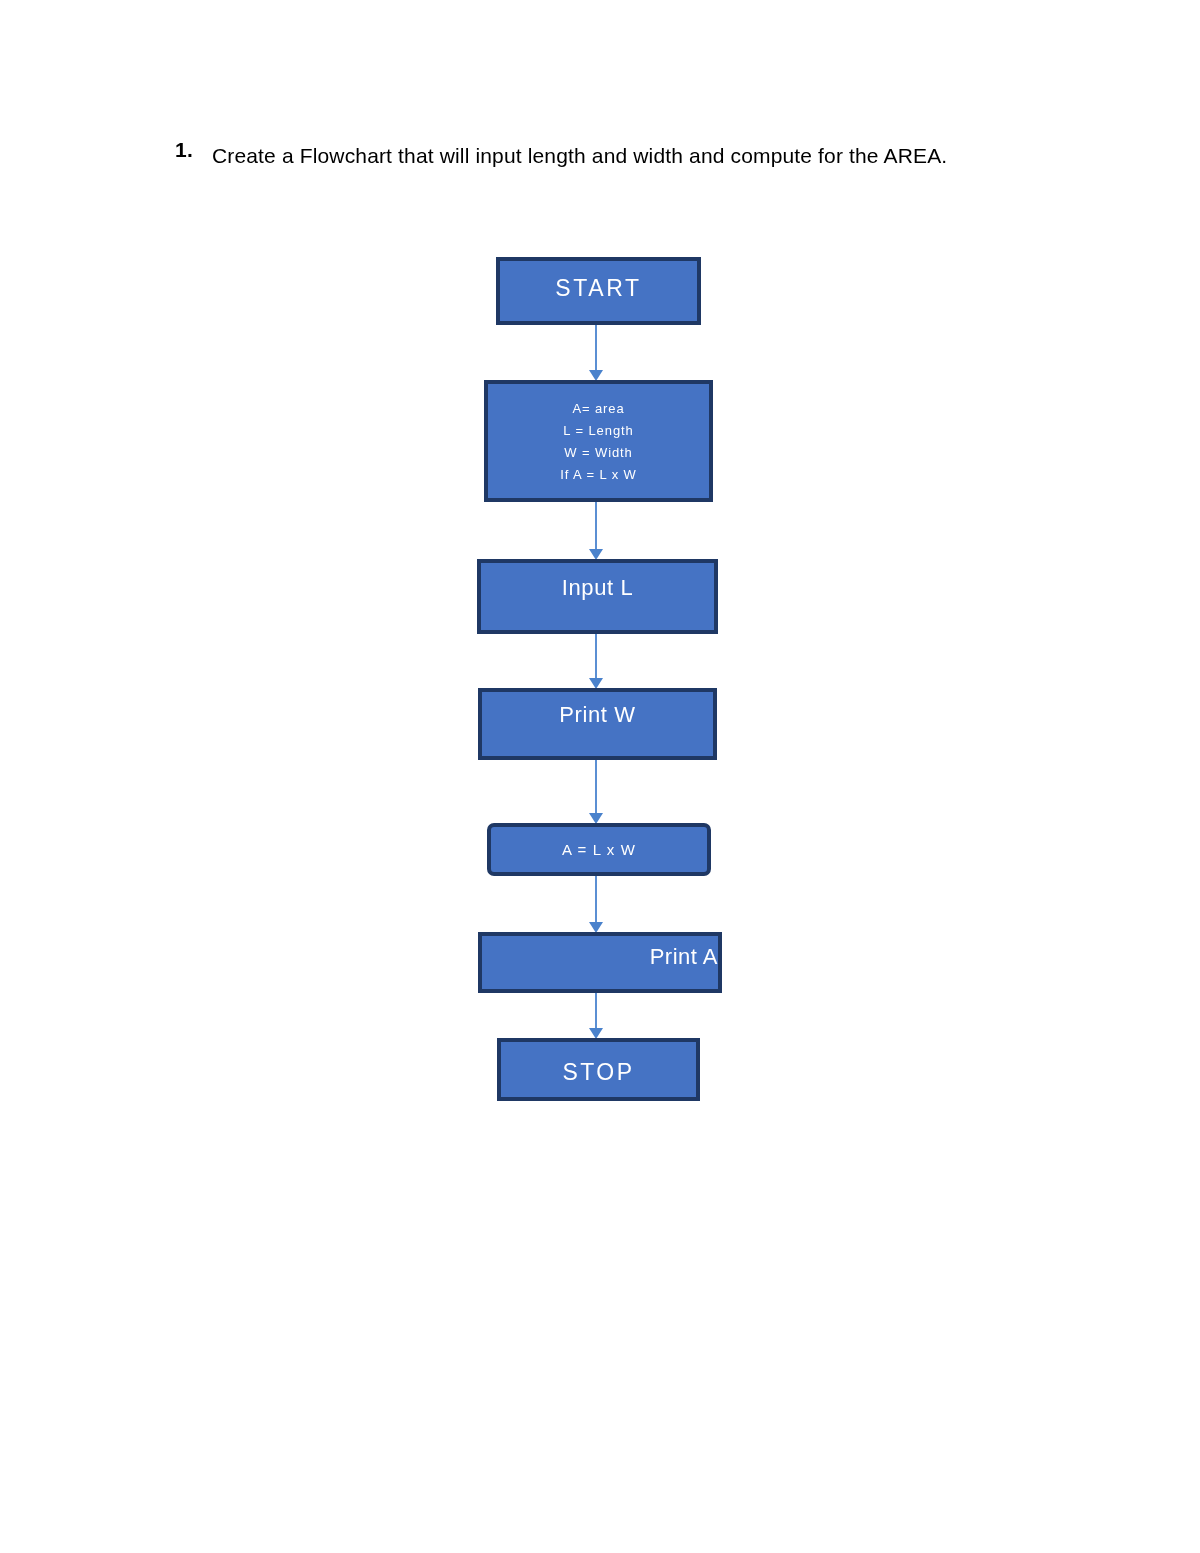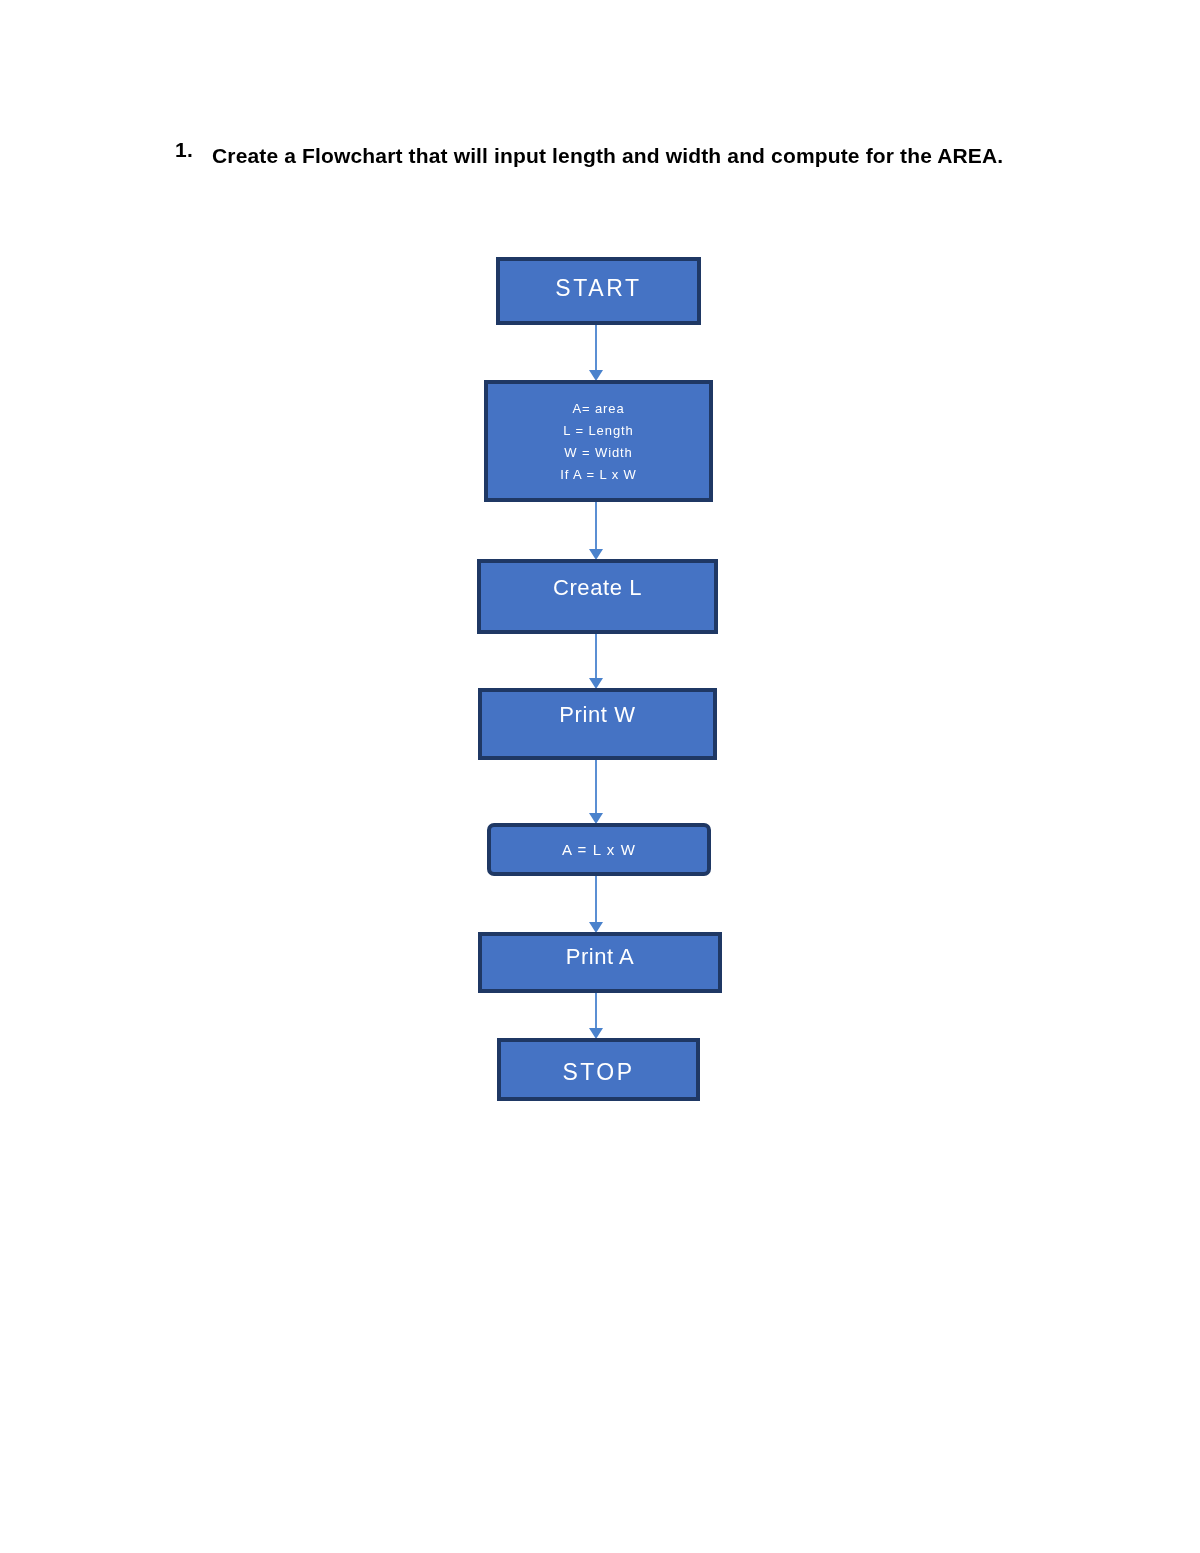--- a/index.html
+++ b/index.html
@@ -27,21 +27,21 @@
   .question-number {
     font-size: 21px;
     font-weight: bold;
     color: #000000;
     width: 37px;
     flex: 0 0 37px;
     letter-spacing: 0.2px;
   }
   .question-text {
     font-size: 21px;
-    font-weight: bold;
+    font-weight: normal;
     color: #000000;
     line-height: 35px;
     letter-spacing: 0.15px;
     width: 815px;
   }
 
   
   .flowchart {
     position: absolute;
     left: 0;
@@ -119,20 +119,21 @@
   }
 
   #node-print {
     left: 478px; top: 932px; width: 244px; height: 61px;
     align-items: flex-start;
   }
   #node-print .node-label {
     font-size: 22px;
     letter-spacing: 0.5px;
     padding-top: 8px;
+    text-align: right;
   }
 
   #node-stop {
     left: 497px; top: 1038px; width: 203px; height: 63px;
     align-items: flex-start;
   }
   #node-stop .node-label {
     font-size: 23px;
     letter-spacing: 2.4px;
     padding-top: 17px;
@@ -197,21 +198,21 @@
   <div class="node" id="node-declare">
     <span class="node-label" id="declare-label">A= area<br>L = Length<br>W = Width<br>If A = L x W</span>
   </div>
 
   <div class="connector" id="conn-2">
     <div class="conn-line"></div>
     <div class="conn-head"></div>
   </div>
 
   <div class="node" id="node-input-l">
-    <span class="node-label">Create L</span>
+    <span class="node-label">Input L</span>
   </div>
 
   <div class="connector" id="conn-3">
     <div class="conn-line"></div>
     <div class="conn-head"></div>
   </div>
 
   <div class="node" id="node-input-w">
     <span class="node-label">Print W</span>
   </div>

